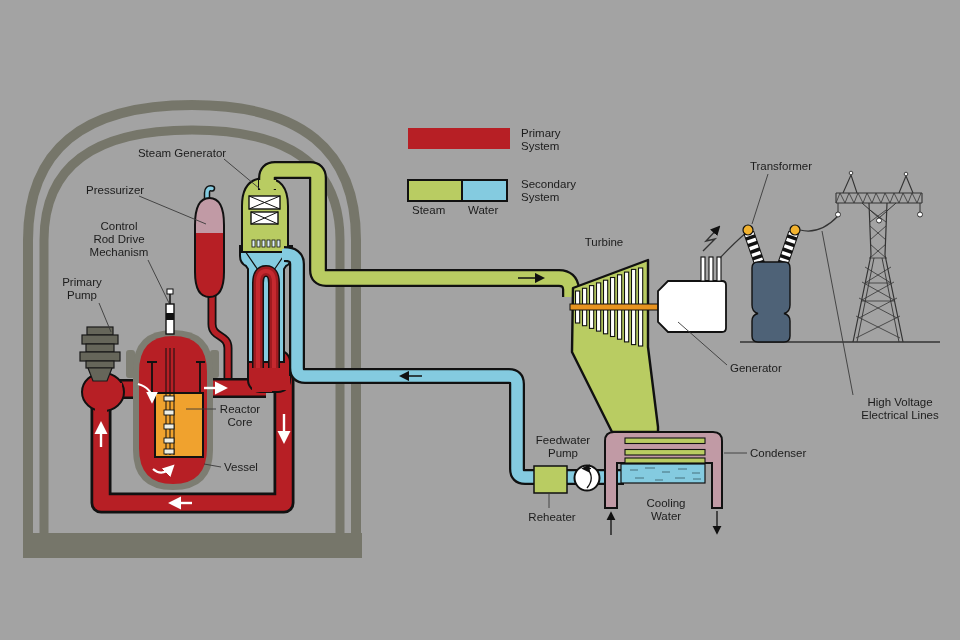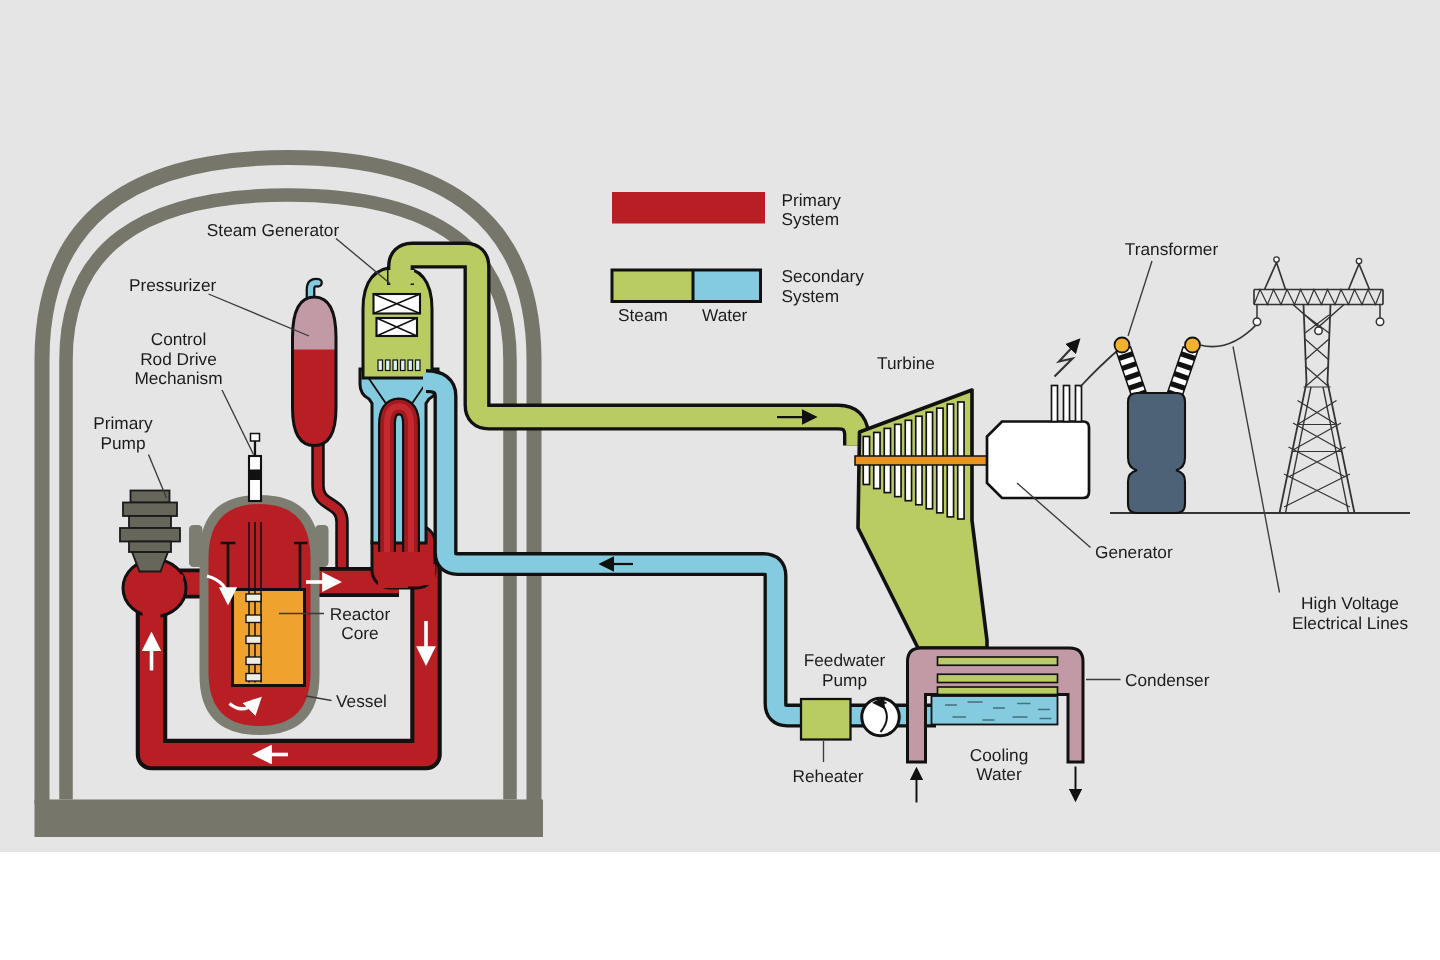--- a/index.html
+++ b/index.html
@@ -1,16 +1,16 @@
 <!DOCTYPE html>
 <html><head>
 <meta charset="utf-8">
 <style>
   html,body{margin:0;padding:0;background:#ffffff;}
-  .stage{width:960px;height:568px;position:relative;background:#e5e5e5;overflow:hidden;
+  .stage{width:960px;height:640px;position:relative;background:#a3a3a3;overflow:hidden;
          font-family:"Liberation Sans", sans-serif;}
   svg{display:block;}
   text{font-family:"Liberation Sans", sans-serif;fill:#1c1c1c;font-size:11.5px;}
   .leader{stroke:#3a3a3a;stroke-width:0.9;fill:none;}
 </style>
 </head>
 <body>
 
 <div class="stage">
 <svg width="960" height="640" viewBox="0 0 960 640">

